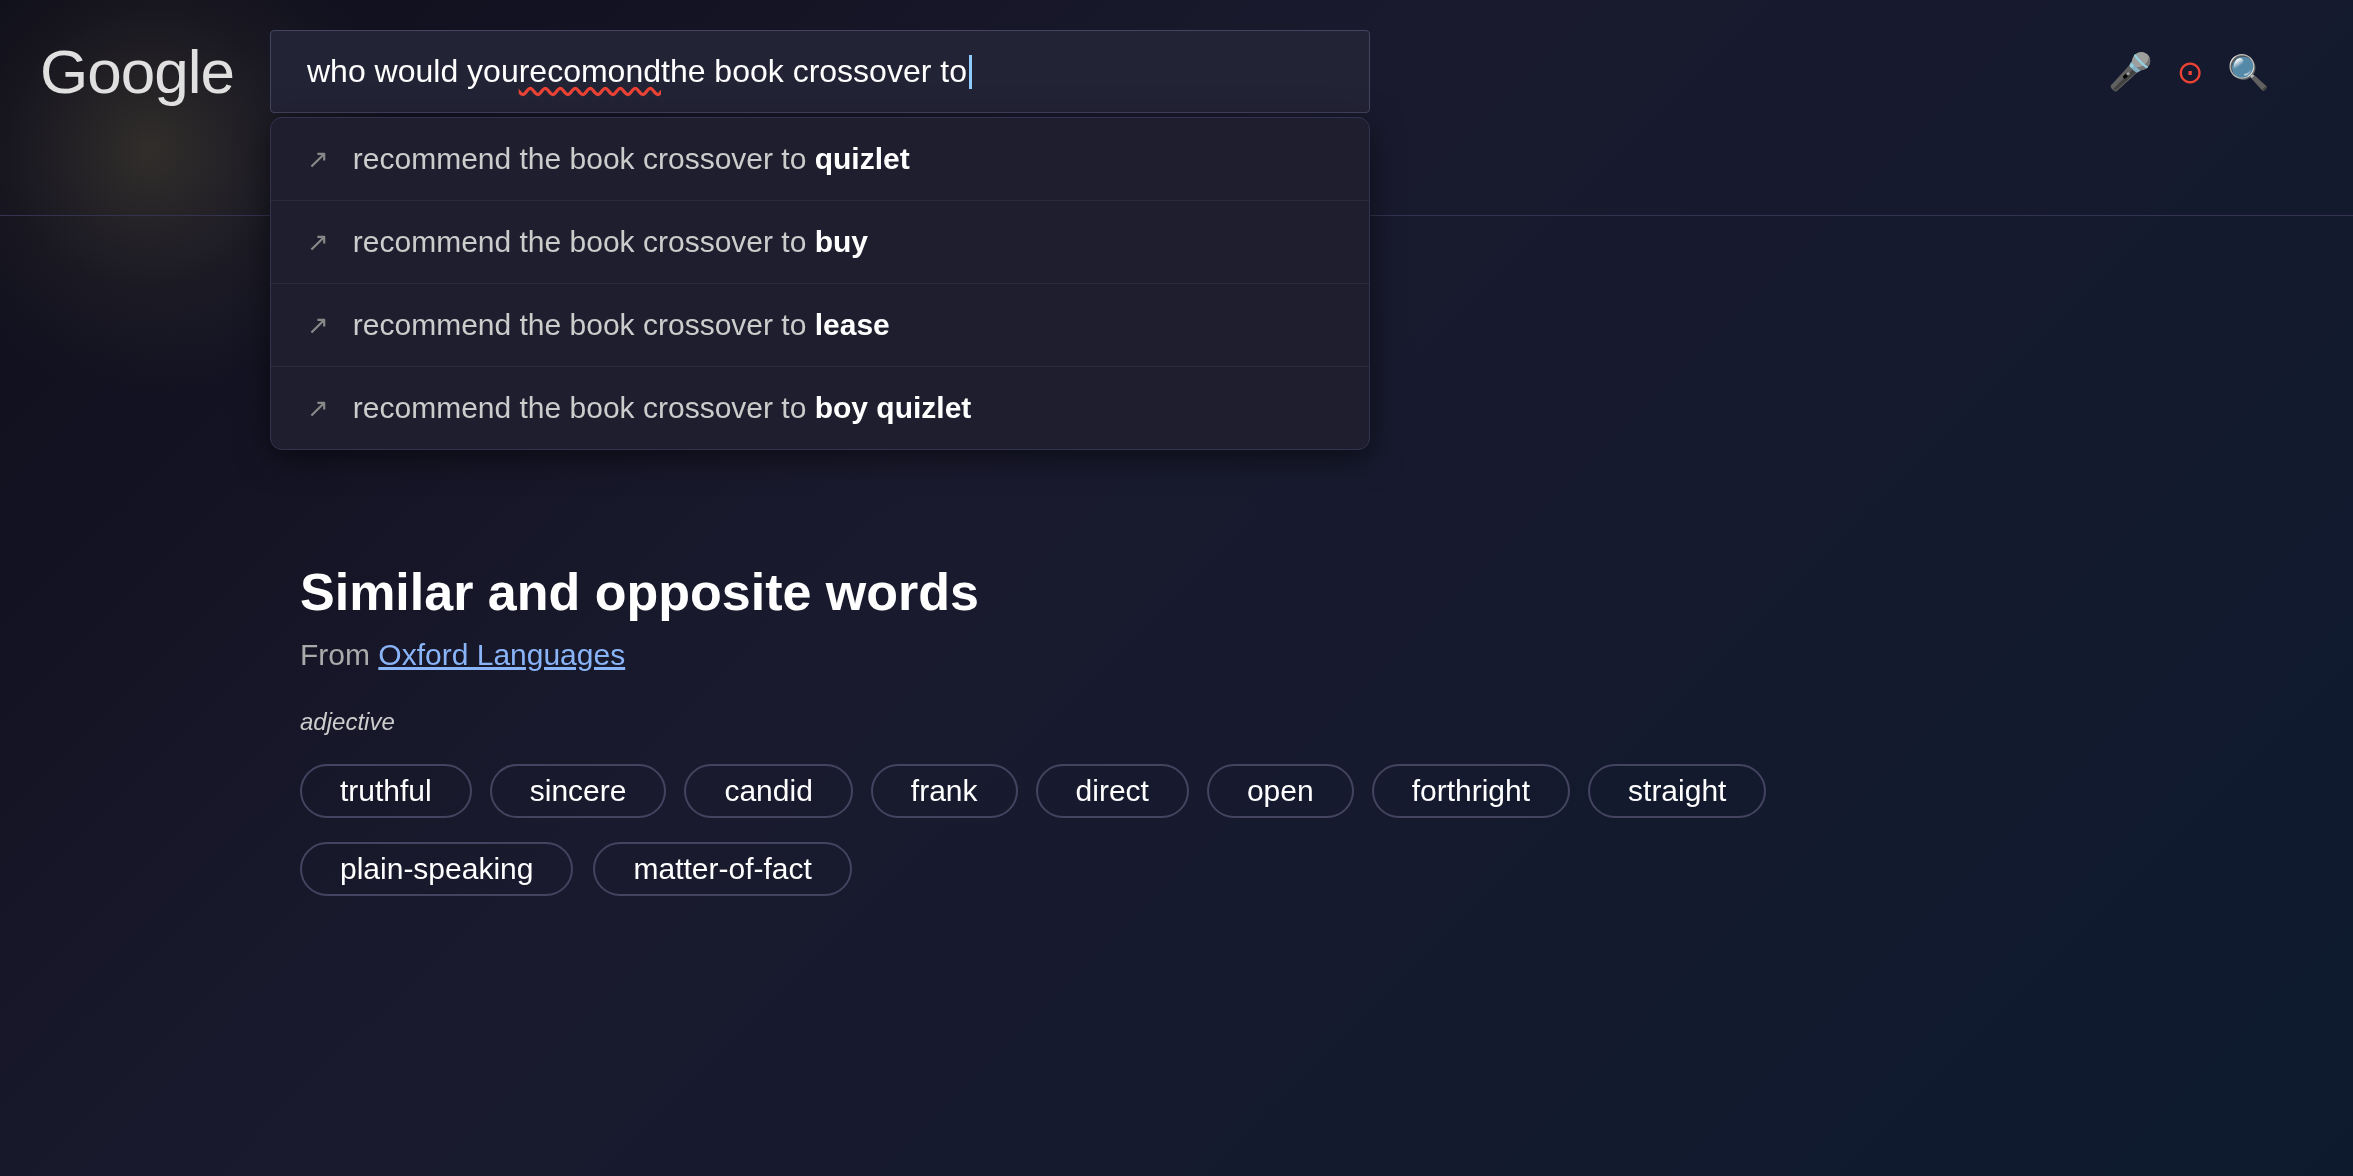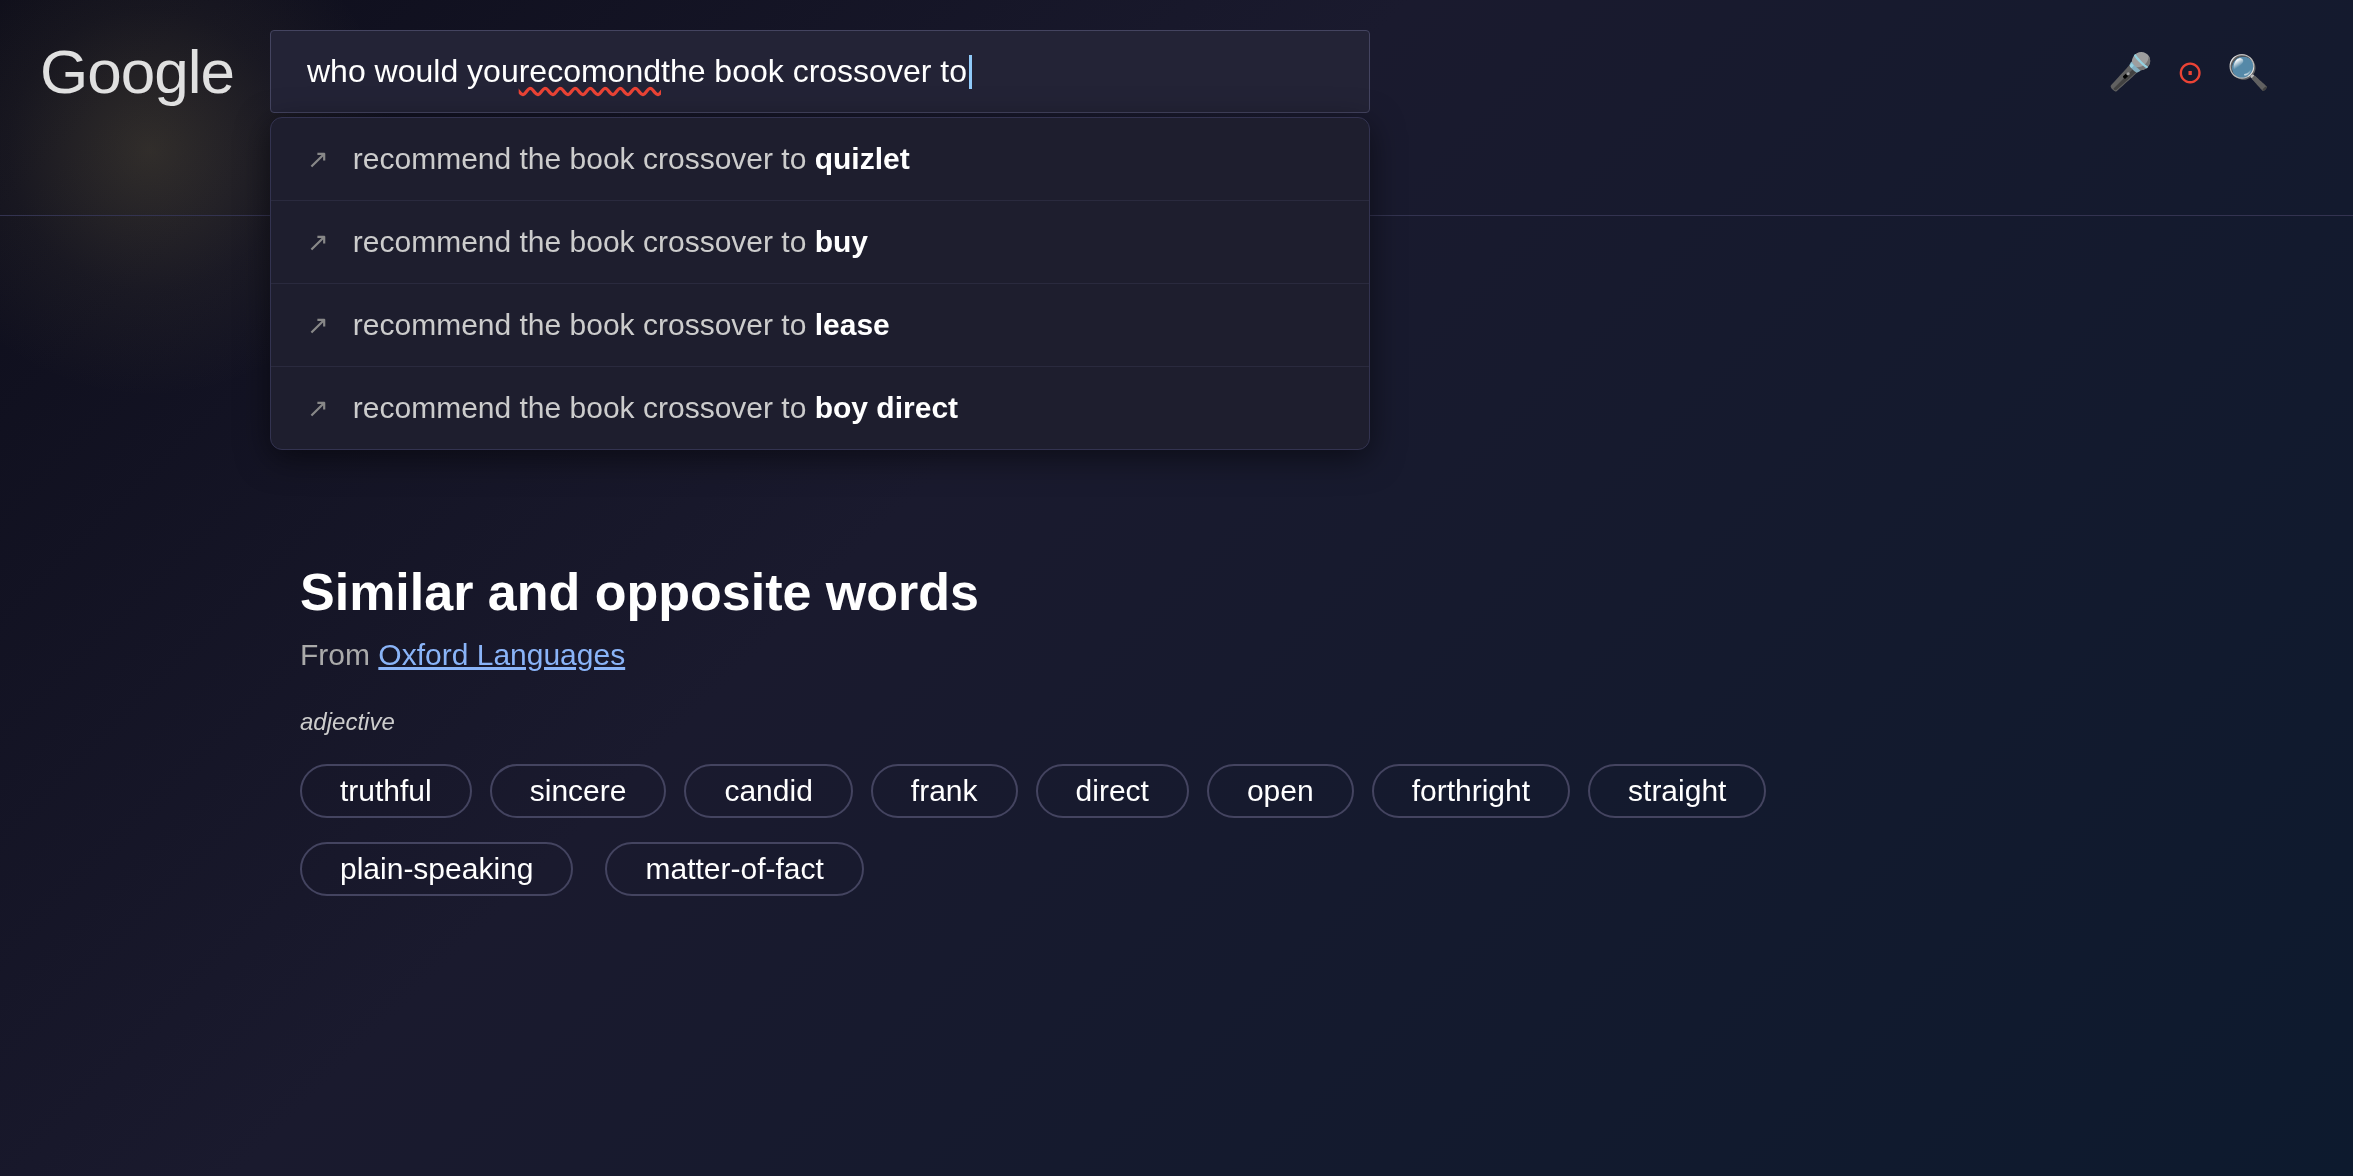--- a/index.html
+++ b/index.html
@@ -231,21 +231,21 @@
       color: #ffffff;
       cursor: pointer;
       background: transparent;
       white-space: nowrap;
     }
 
     
     .word-chips-row2 {
       display: flex;
       flex-wrap: nowrap;
-      gap: 32px;
+      gap: 20px;
       overflow: hidden;
     }
 
     .cursor-blink {
       display: inline-block;
       width: 3px;
       height: 34px;
       background: #90caf9;
       margin-left: 2px;
       vertical-align: middle;
@@ -307,21 +307,21 @@
       </div>
       <div class="autocomplete-item">
         <span class="autocomplete-icon">↗</span>
         <span>
           <span class="normal-part">recommend the book crossover to </span><span class="bold-part">lease</span>
         </span>
       </div>
       <div class="autocomplete-item">
         <span class="autocomplete-icon">↗</span>
         <span>
-          <span class="normal-part">recommend the book crossover to </span><span class="bold-part">boy direct</span>
+          <span class="normal-part">recommend the book crossover to </span><span class="bold-part">boy quizlet</span>
         </span>
       </div>
     </div>
   </div>
 </div>
 
 <div class="tab-bar">
   <div class="tab-item active">All</div>
   <div class="tab-item">Images</div>
   <div class="tab-more">ore</div>

